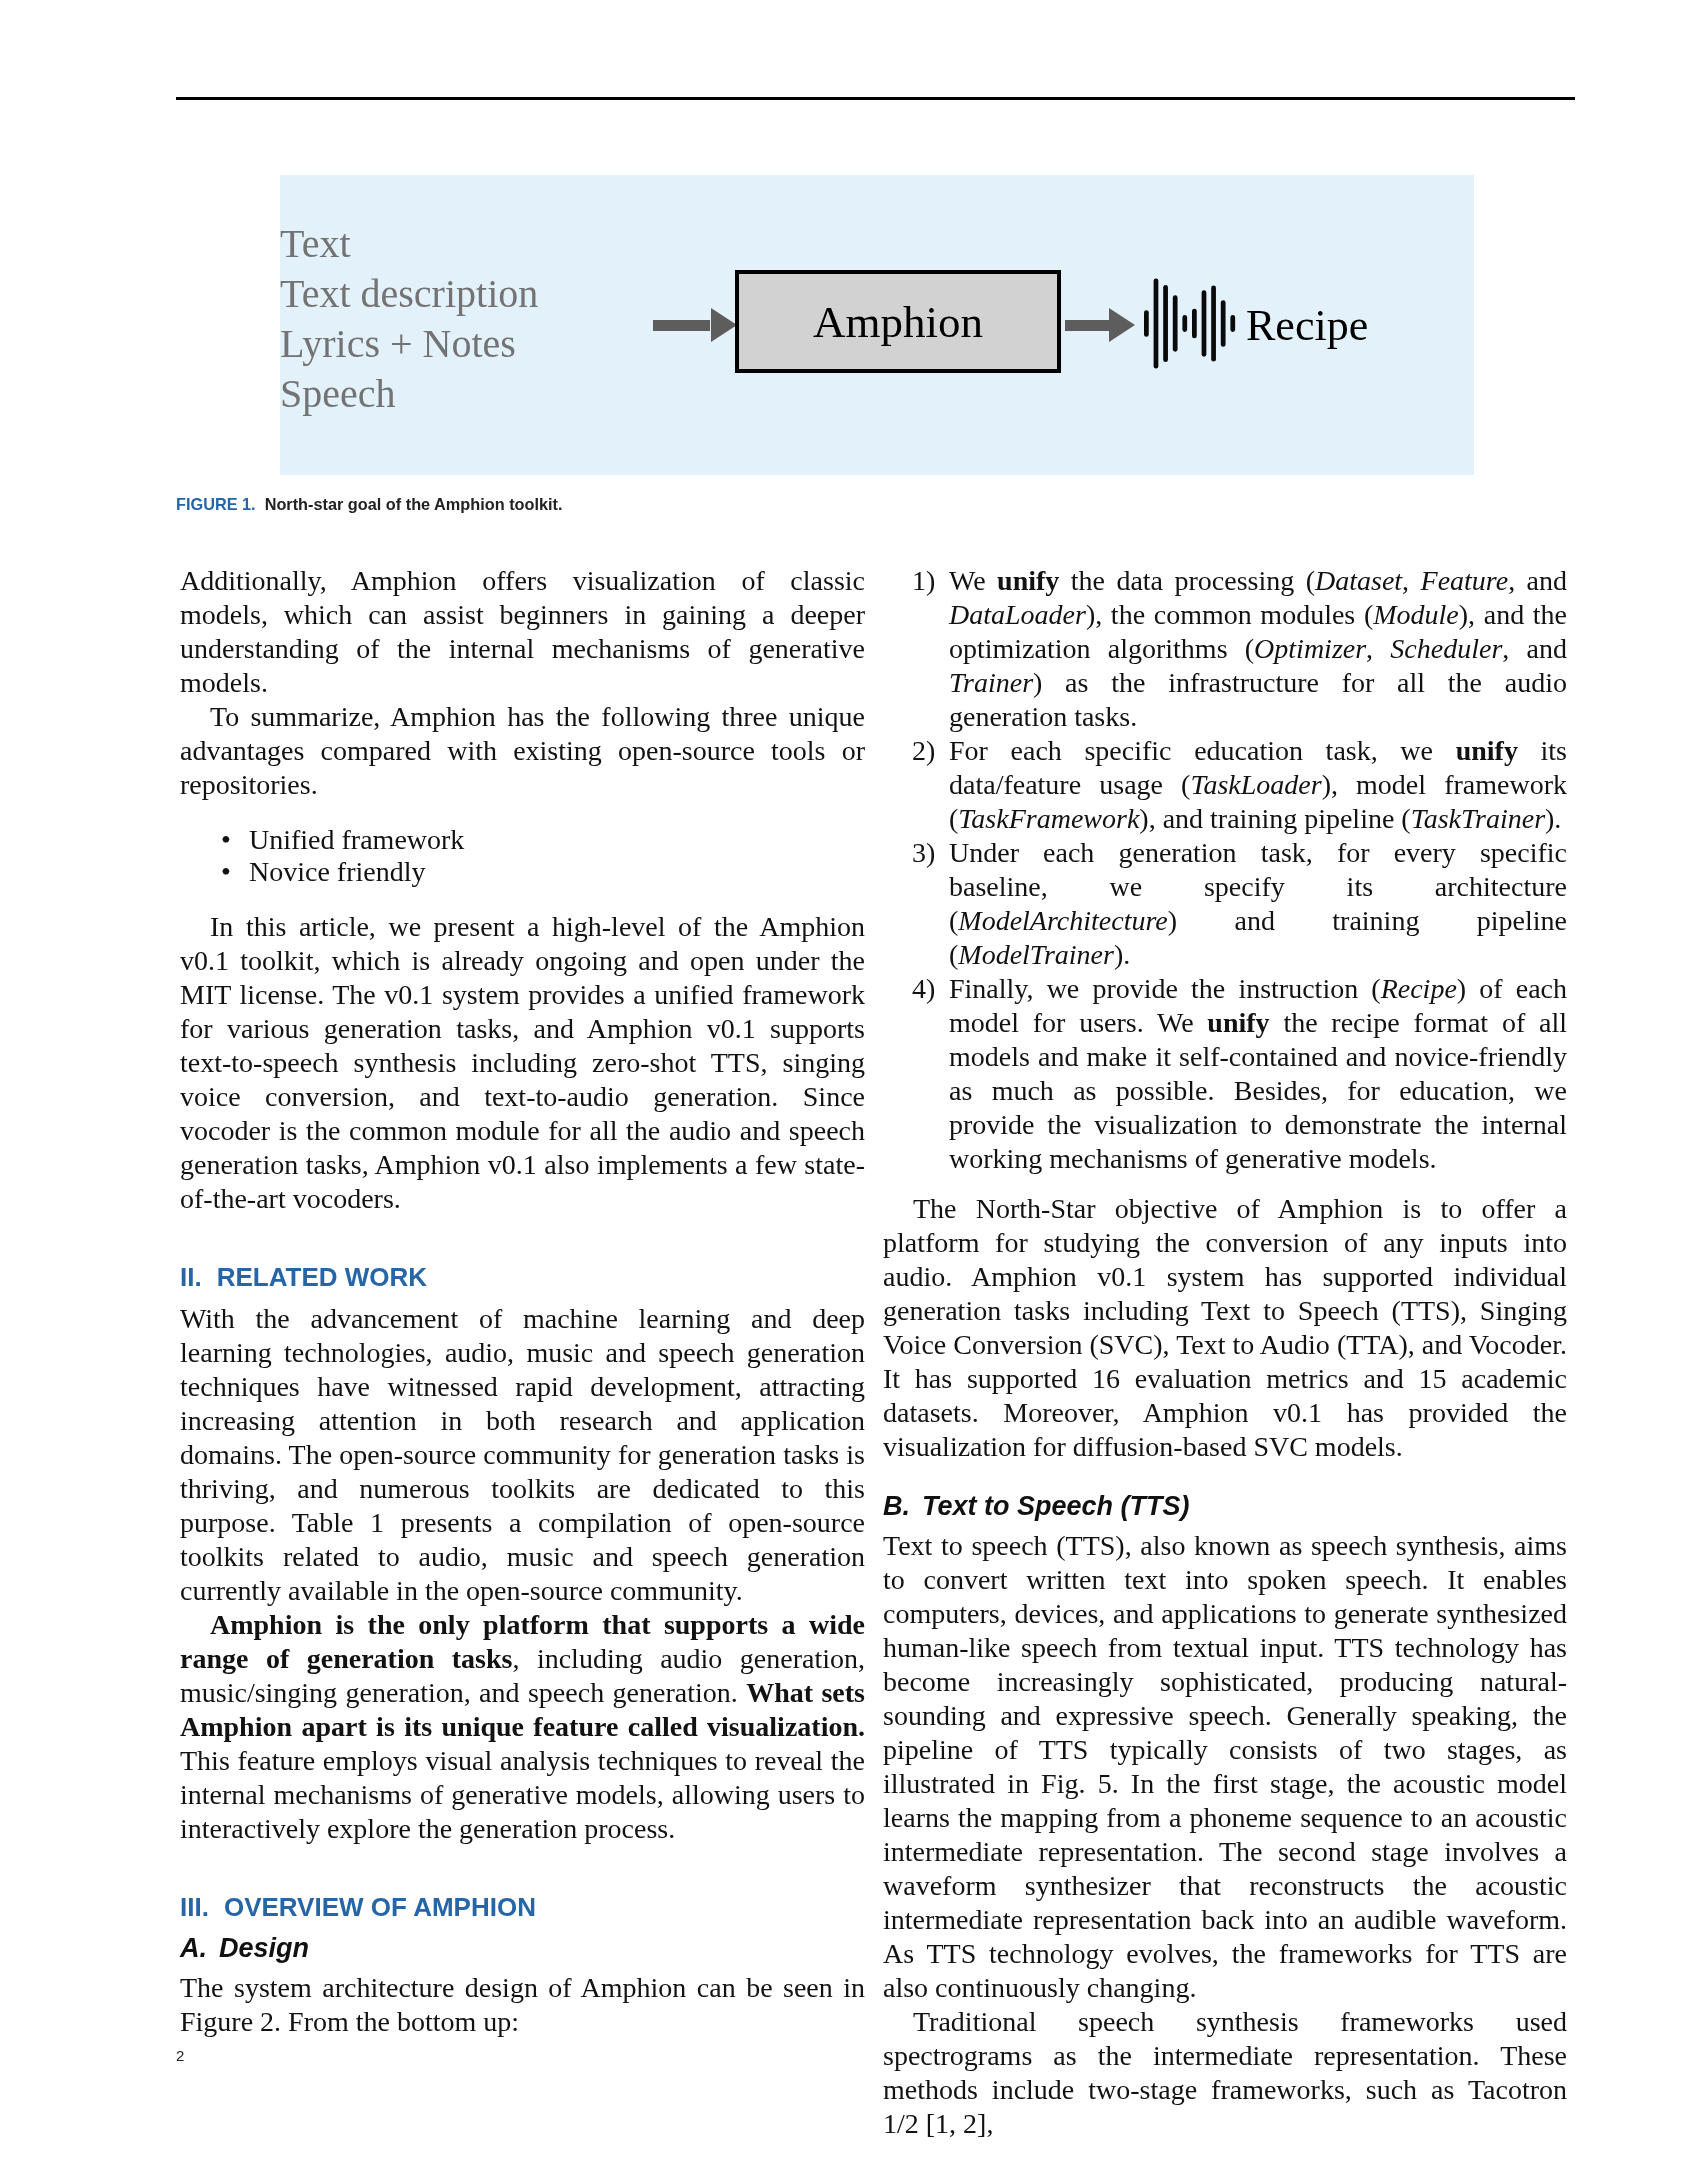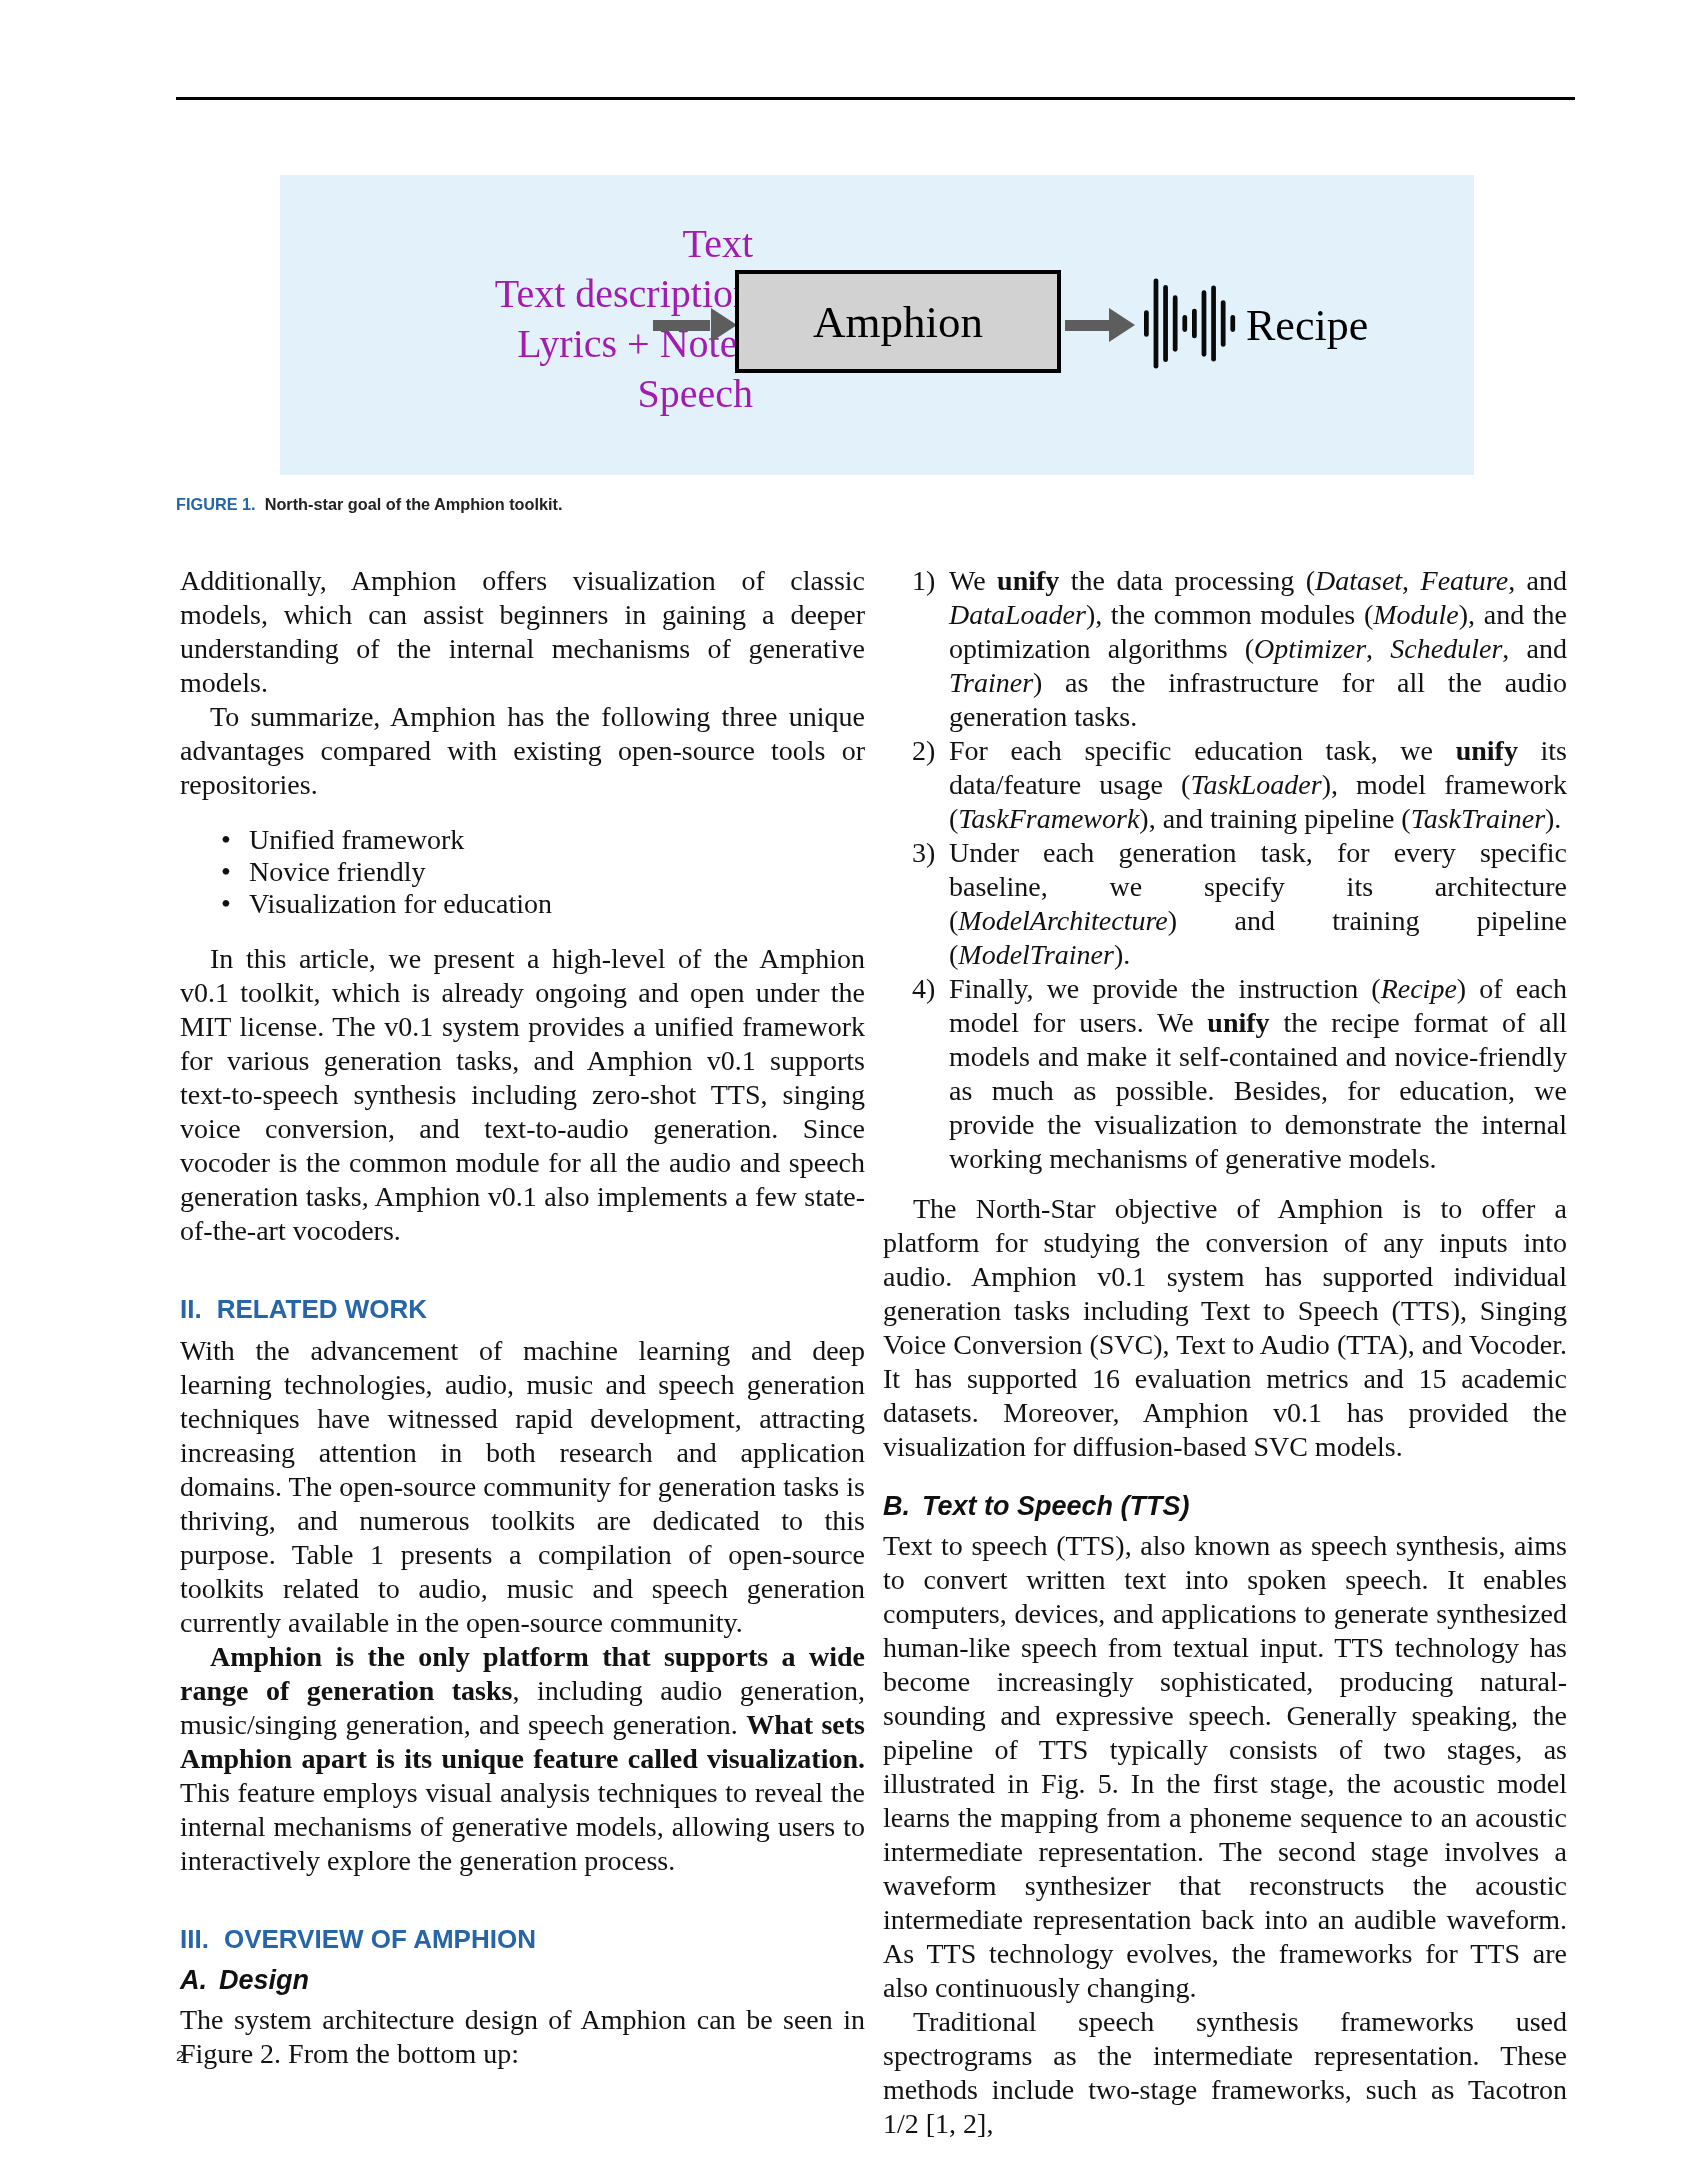--- a/index.html
+++ b/index.html
@@ -5,22 +5,22 @@
   html,body { margin:0; padding:0; background:#ffffff; }
   .page {
     position:relative; width:1683px; height:2178px; background:#ffffff;
     font-family:"Liberation Serif","DejaVu Serif",serif; color:#121212; overflow:hidden;
   }
   .toprule { position:absolute; left:176px; top:97px; width:1399px; height:3px; background:#000; }
 
   
   .fig { position:absolute; left:280px; top:175px; width:1194px; height:300px; background:#e2f1fa; }
   .fig-inputs {
-    position:absolute; left:0; top:44px; width:473px; text-align:right;
-    font-size:40px; line-height:50px; color:#a21caf;
+    position:absolute; left:0; top:44px; width:473px; text-align:left;
+    font-size:40px; line-height:50px; color:#737373;
   }
   .a-shaft { position:absolute; height:11px; background:#5d5d5d; }
   .a-head  { position:absolute; width:0; height:0;
              border-left:26px solid #5d5d5d; border-top:17px solid transparent; border-bottom:17px solid transparent; }
   .ambox {
     position:absolute; left:455px; top:95px; width:326px; height:103px;
     background:#d2d2d2; border:4px solid #000; box-sizing:border-box;
     display:flex; align-items:center; justify-content:center; font-size:45px; color:#000;
   }
   .wave { position:absolute; left:864px; top:101px; }
@@ -112,21 +112,20 @@
     <span class="lbl">FIGURE 1.</span><span>North-star goal of the Amphion toolkit.</span>
   </div>
 
   <div class="col col-left">
     <p class="p"><span>Additionally, Amphion offers visualization of classic models, which can assist beginners in gaining a deeper understanding of the internal mechanisms of generative models.</span></p>
     <p class="p ind"><span>To summarize, Amphion has the following three unique advantages compared with existing open-source tools or repositories.</span></p>
 
     <div class="bullets">
       <div class="bi">Unified framework</div>
       <div class="bi">Novice friendly</div>
-      <div class="bi">Visualization for education</div>
     </div>
 
     <p class="p ind"><span>In this article, we present a high-level of the Amphion v0.1 toolkit, which is already ongoing and open under the MIT license. The v0.1 system provides a unified framework for various generation tasks, and Amphion v0.1 supports text-to-speech synthesis including zero-shot TTS, singing voice conversion, and text-to-audio generation. Since vocoder is the common module for all the audio and speech generation tasks, Amphion v0.1 also implements a few state-of-the-art vocoders.</span></p>
 
     <h2 class="sec">
       <span class="num">II.</span><span>RELATED WORK</span>
     </h2>
 
     <p class="p"><span>With the advancement of machine learning and deep learning technologies, audio, music and speech generation techniques have witnessed rapid development, attracting increasing attention in both research and application domains. The open-source community for generation tasks is thriving, and numerous toolkits are dedicated to this purpose. Table 1 presents a compilation of open-source toolkits related to audio, music and speech generation currently available in the open-source community.</span></p>
     <p class="p ind"><span class="b">Amphion is the only platform that supports a wide range of generation tasks</span><span>, including audio generation, music/singing generation, and speech generation. </span><span class="b">What sets Amphion apart is its unique feature called visualization.</span><span> This feature employs visual analysis techniques to reveal the internal mechanisms of generative models, allowing users to interactively explore the generation process.</span></p>

